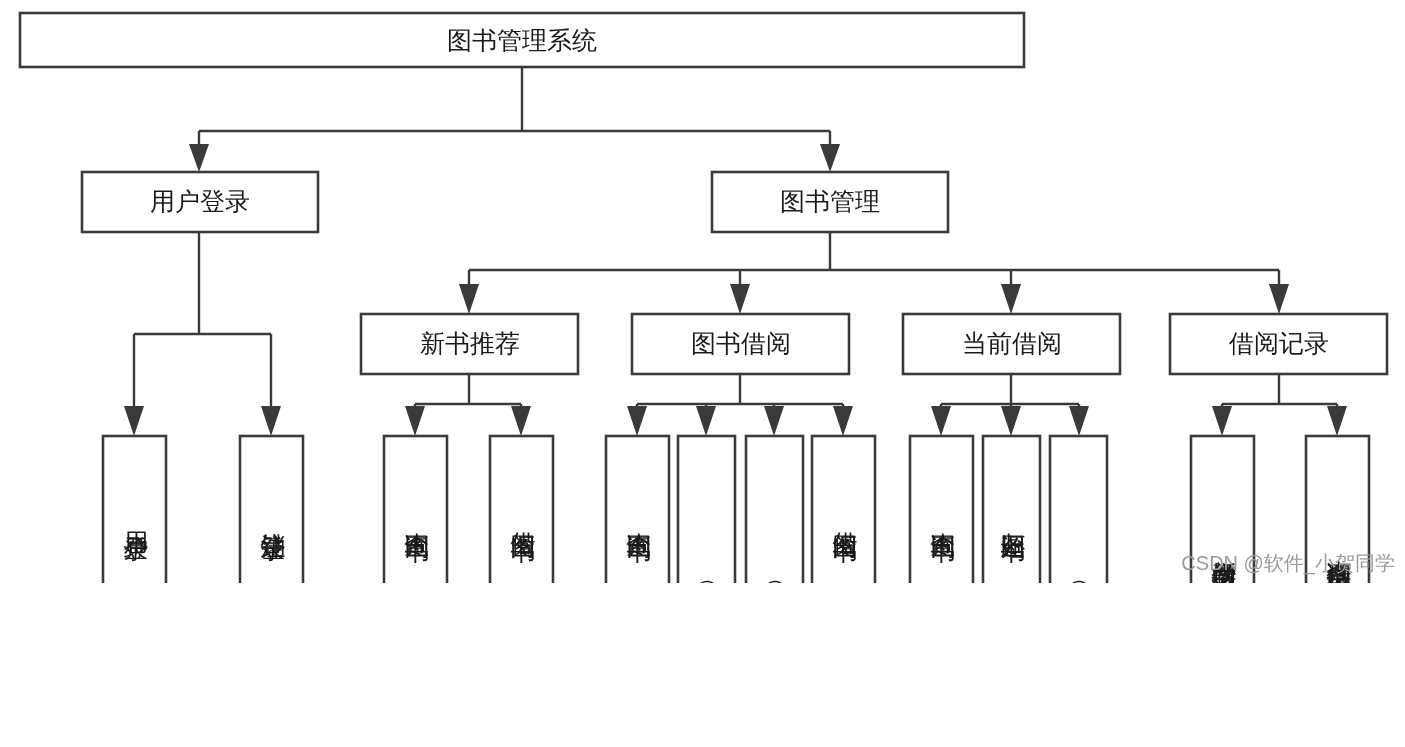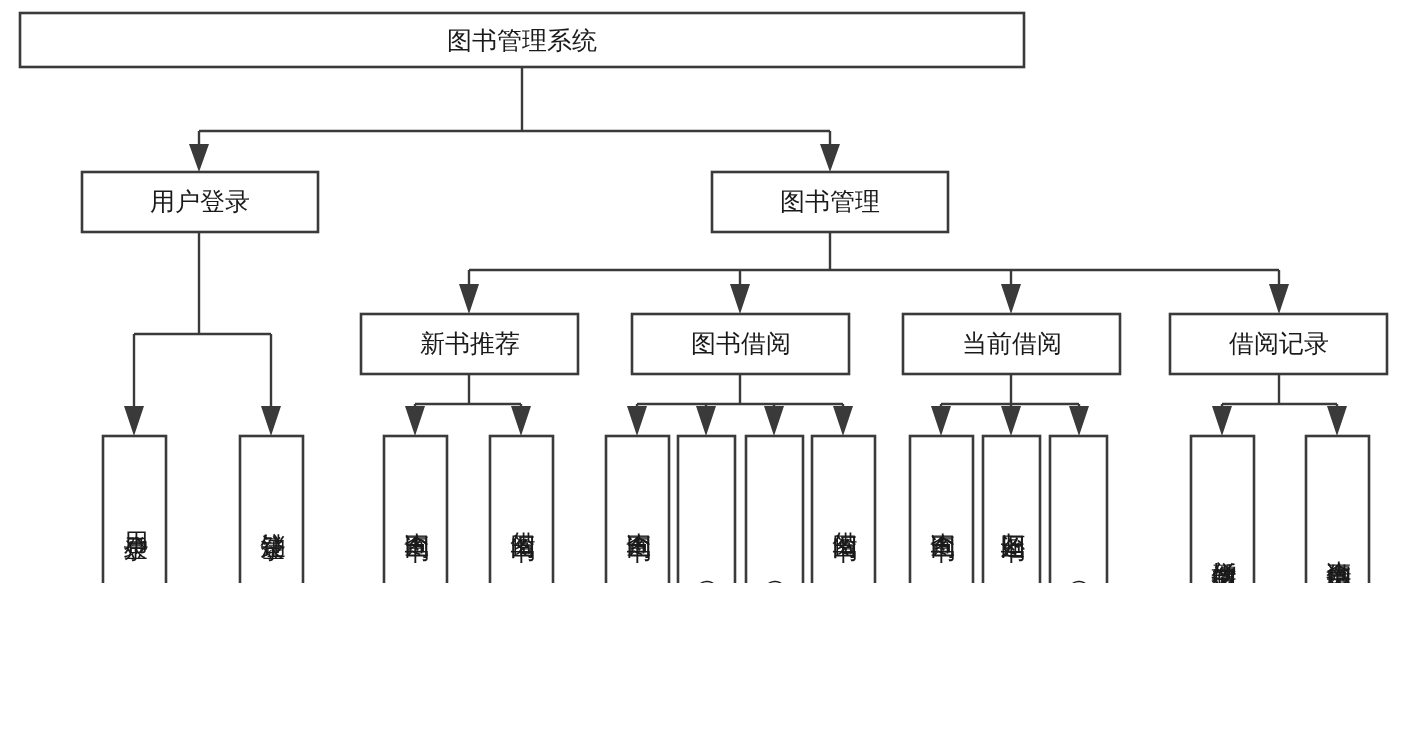--- a/index.html
+++ b/index.html
@@ -233,14 +233,15 @@
       <rect class="node-box" x="1191" y="436" width="63" height="299"></rect>
       <text class="node-label label-v" x="1222" y="546">新增借阅记录</text>
     </g>
     <g>
       <rect class="node-box" x="1306" y="436" width="63" height="299"></rect>
       <text class="node-label label-v" x="1337" y="546">查询借阅记录</text>
     </g>
 
   </svg>
 
+  <div class="watermark-text">CSDN @软件_小贺同学</div>
 
 </div>
 
 </body></html>

